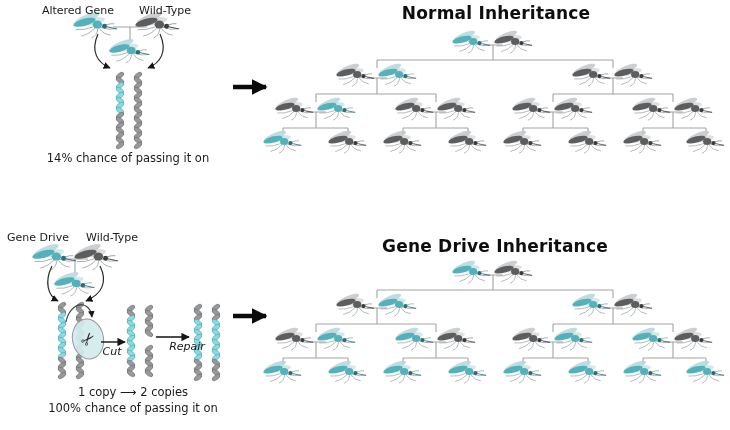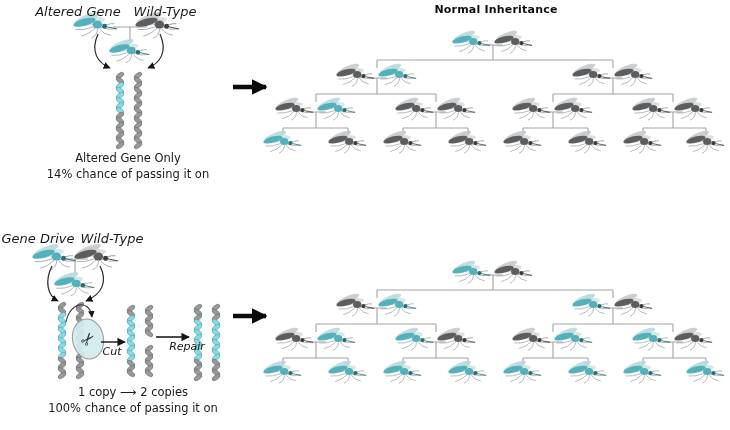--- a/index.html
+++ b/index.html
@@ -2,22 +2,22 @@
 <html><head>
 <meta charset="utf-8">
 <style>
   html,body{margin:0;padding:0;background:#ffffff;}
   .canvas{
     position:relative;width:730px;height:430px;background:#ffffff;
     font-family:"DejaVu Sans","Liberation Sans",sans-serif;overflow:hidden;
   }
   #gfx{position:absolute;left:0;top:0;}
   .lbl{position:absolute;transform:translateX(-50%);white-space:nowrap;color:#1b1b1b;}
-  .small{font-size:13px;font-style:italic;}
-  .title{font-size:11px;font-weight:bold;color:#0e0e0e;letter-spacing:.2px;}
+  .small{font-size:11px;}
+  .title{font-size:17px;font-weight:bold;color:#0e0e0e;letter-spacing:.2px;}
   .italic{font-style:italic;font-size:11px;color:#161616;}
   .notes{
     position:absolute;transform:translateX(-50%);text-align:center;
     font-size:11.5px;line-height:16px;color:#1b1b1b;white-space:nowrap;
   }
 </style>
 </head>
 <body>
 
 <div class="canvas">
@@ -898,29 +898,29 @@
           <ellipse cx="216" cy="377.5" rx="4.3" ry="2.2" fill="#98999b" stroke="#6e6f71" stroke-width="0.7" transform="rotate(-34 216 377.5)"></ellipse>
         </g>
       </g>
       <path d="M233,87 H266" stroke="#0b0b0b" stroke-width="4.6" fill="none" marker-end="url(#ahBig)"></path>
       <path d="M233,316 H266" stroke="#0b0b0b" stroke-width="4.6" fill="none" marker-end="url(#ahBig)"></path>
     </svg>
 
   <div class="lbl small" style="left:78px;top:4px">Altered Gene</div>
   <div class="lbl small" style="left:165px;top:4px">Wild-Type</div>
   <div class="notes" style="left:128px;top:150px">
-    <div>Altered Gene Only</div>
     <div>14% chance of passing it on</div>
   </div>
 
   <div class="lbl title" style="left:496px;top:3px">Normal Inheritance</div>
 
   <div class="lbl small" style="left:38px;top:231px">Gene Drive</div>
   <div class="lbl small" style="left:112px;top:231px">Wild-Type</div>
   <div class="lbl italic" style="left:112px;top:345px">Cut</div>
   <div class="lbl italic" style="left:187px;top:340px">Repair</div>
   <div class="notes" style="left:133px;top:384px">
     <div>1 copy ⟶ 2 copies</div>
     <div>100% chance of passing it on</div>
   </div>
 
+  <div class="lbl title" style="left:495px;top:236px">Gene Drive Inheritance</div>
 
 </div>
 
 </body></html>

